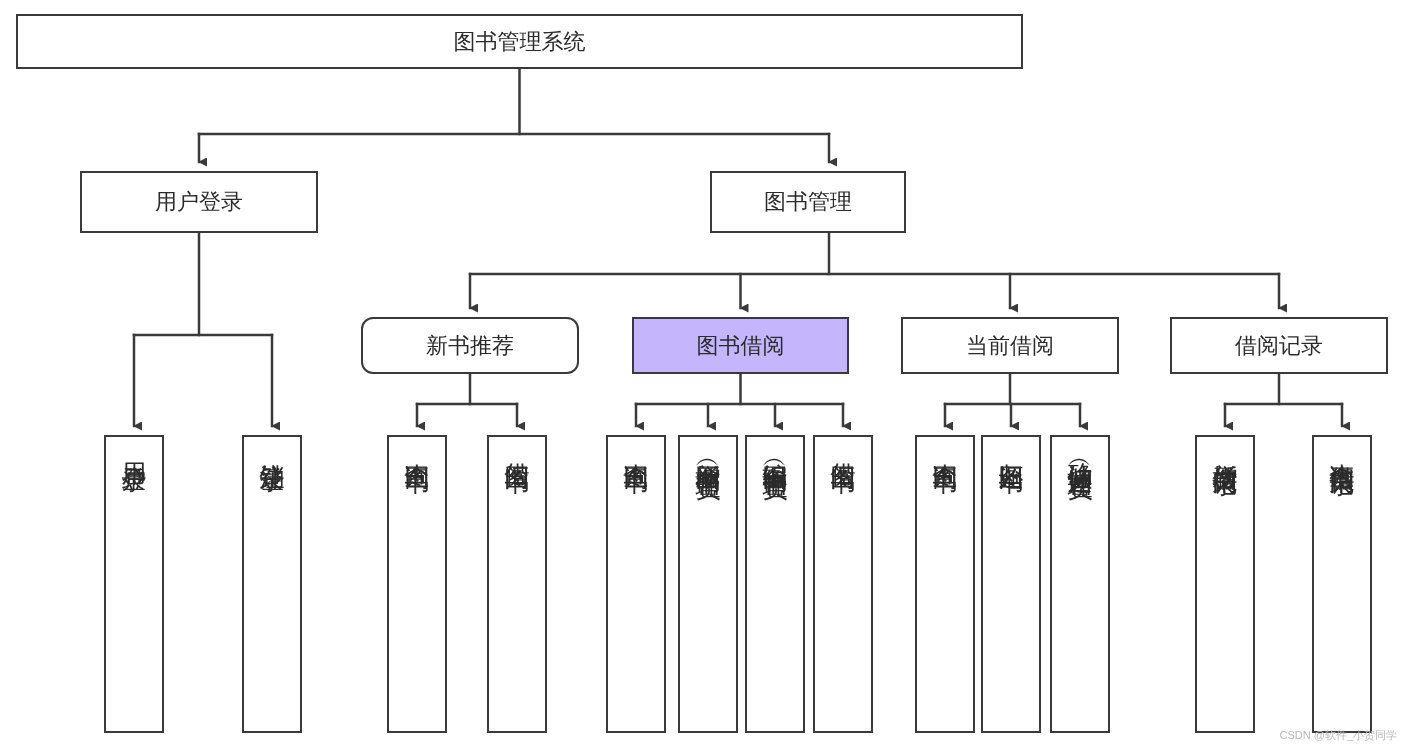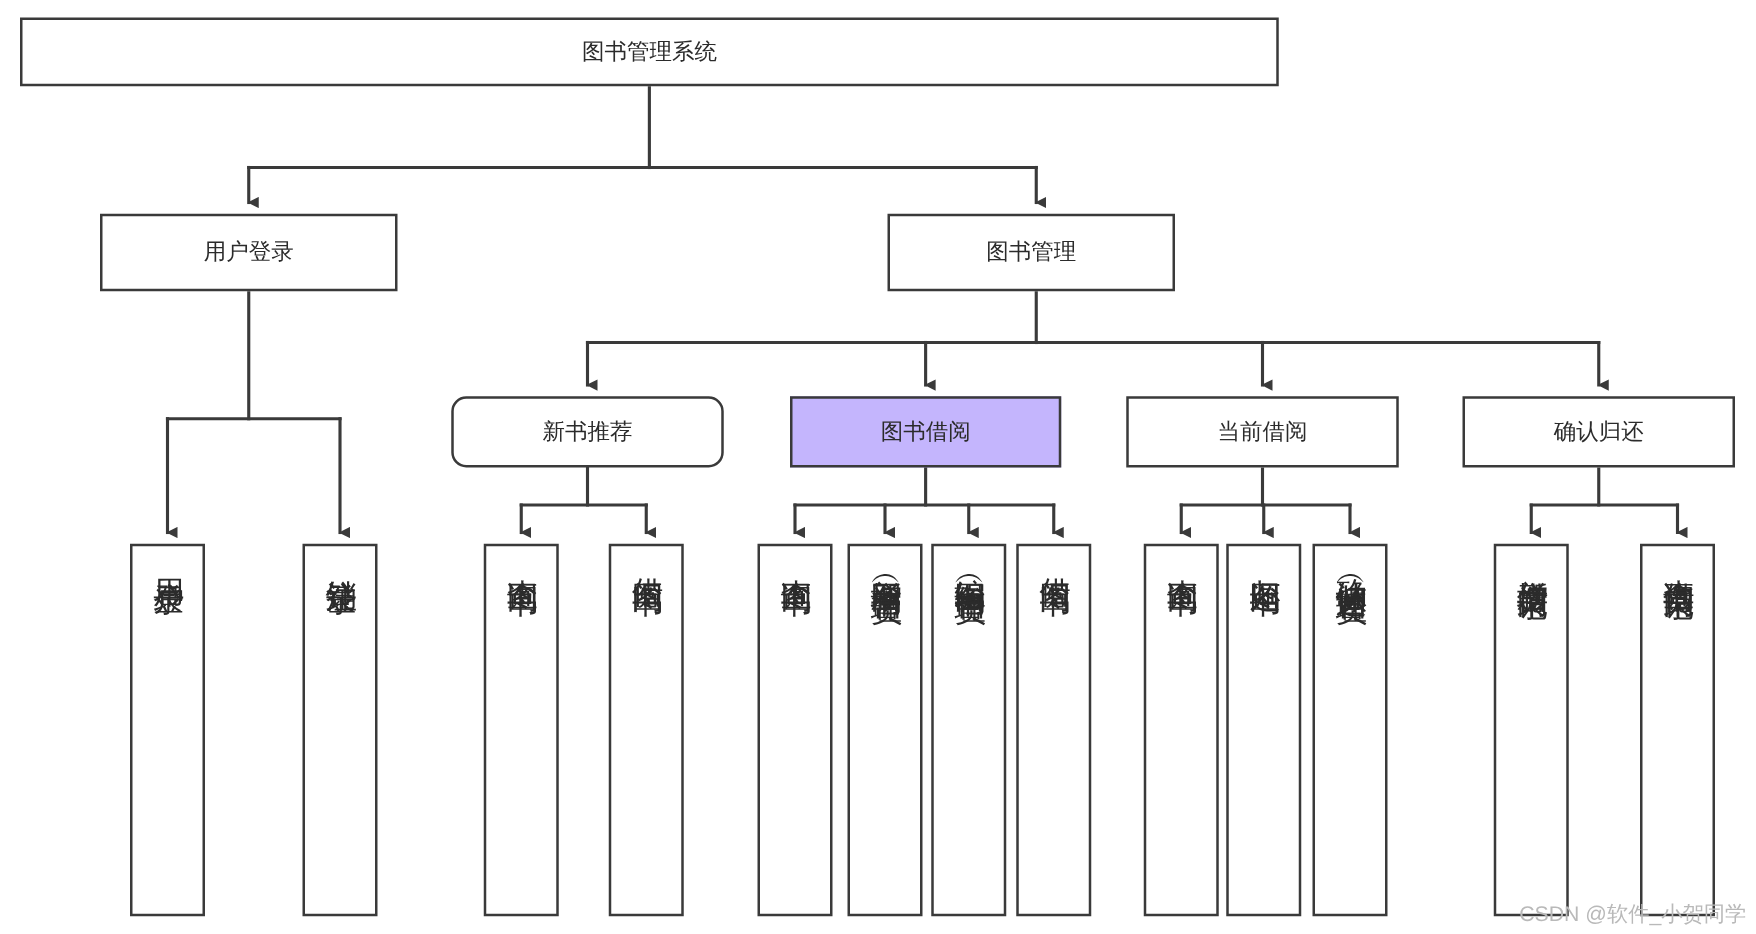--- a/index.html
+++ b/index.html
@@ -39,38 +39,38 @@
   }
   .node .label {
     display: block;
     text-align: center;
     line-height: 1.18;
     color: #2b2b2b;
     white-space: pre;
   }
   .node.horizontal .label {
     writing-mode: horizontal-tb;
-    font-size: 18px;
+    font-size: 22px;
   }
   .node.vertical {
     align-items: flex-start;
     padding-top: 6px;
   }
   .node.vertical .label {
     writing-mode: vertical-rl;
     text-orientation: upright;
     font-size: 25px;
     letter-spacing: 2px;
     line-height: 1;
   }
   #watermark {
     position: absolute;
     right: 8px;
     bottom: 4px;
-    font-size: 17px;
+    font-size: 11px;
     color: #b9b9b9;
     z-index: 3;
     user-select: none;
     white-space: nowrap;
     margin-top: 12px;
   }
 </style>
 </head>
 <body>
 
@@ -119,34 +119,34 @@
       </g>
   </svg>
 
   <div id="node-layer">
       <div class="node horizontal" style="left: 16px; top: 14px; width: 1007px; height: 55px; border-color: rgb(58, 58, 58); background: rgb(255, 255, 255);">
         <span class="label">图书管理系统</span>
       </div>
       <div class="node horizontal" style="left: 80px; top: 171px; width: 238px; height: 62px; border-color: rgb(58, 58, 58); background: rgb(255, 255, 255);">
         <span class="label">用户登录</span>
       </div>
-      <div class="node horizontal" style="left: 710px; top: 171px; width: 230px; height: 62px; border-color: rgb(58, 58, 58); background: rgb(255, 255, 255);">
+      <div class="node horizontal" style="left: 710px; top: 171px; width: 196px; height: 62px; border-color: rgb(58, 58, 58); background: rgb(255, 255, 255);">
         <span class="label">图书管理</span>
       </div>
       <div class="node horizontal" style="left: 361px; top: 317px; width: 218px; height: 57px; border-color: rgb(58, 58, 58); background: rgb(255, 255, 255); border-radius: 12px;">
         <span class="label">新书推荐</span>
       </div>
       <div class="node horizontal" style="left: 632px; top: 317px; width: 217px; height: 57px; border-color: rgb(58, 58, 58); background: #c4b5fd;">
         <span class="label">图书借阅</span>
       </div>
       <div class="node horizontal" style="left: 901px; top: 317px; width: 218px; height: 57px; border-color: rgb(58, 58, 58); background: rgb(255, 255, 255);">
         <span class="label">当前借阅</span>
       </div>
       <div class="node horizontal" style="left: 1170px; top: 317px; width: 218px; height: 57px; border-color: rgb(58, 58, 58); background: rgb(255, 255, 255);">
-        <span class="label">确认归还</span>
+        <span class="label">借阅记录</span>
       </div>
       <div class="node vertical" style="left: 104px; top: 435px; width: 60px; height: 298px; border-color: rgb(58, 58, 58); background: rgb(255, 255, 255);">
         <span class="label">用户登录</span>
       </div>
       <div class="node vertical" style="left: 242px; top: 435px; width: 60px; height: 298px; border-color: rgb(58, 58, 58); background: rgb(255, 255, 255);">
         <span class="label">注销登录</span>
       </div>
       <div class="node vertical" style="left: 387px; top: 435px; width: 60px; height: 298px; border-color: rgb(58, 58, 58); background: rgb(255, 255, 255);">
         <span class="label">查询图书</span>
       </div>

